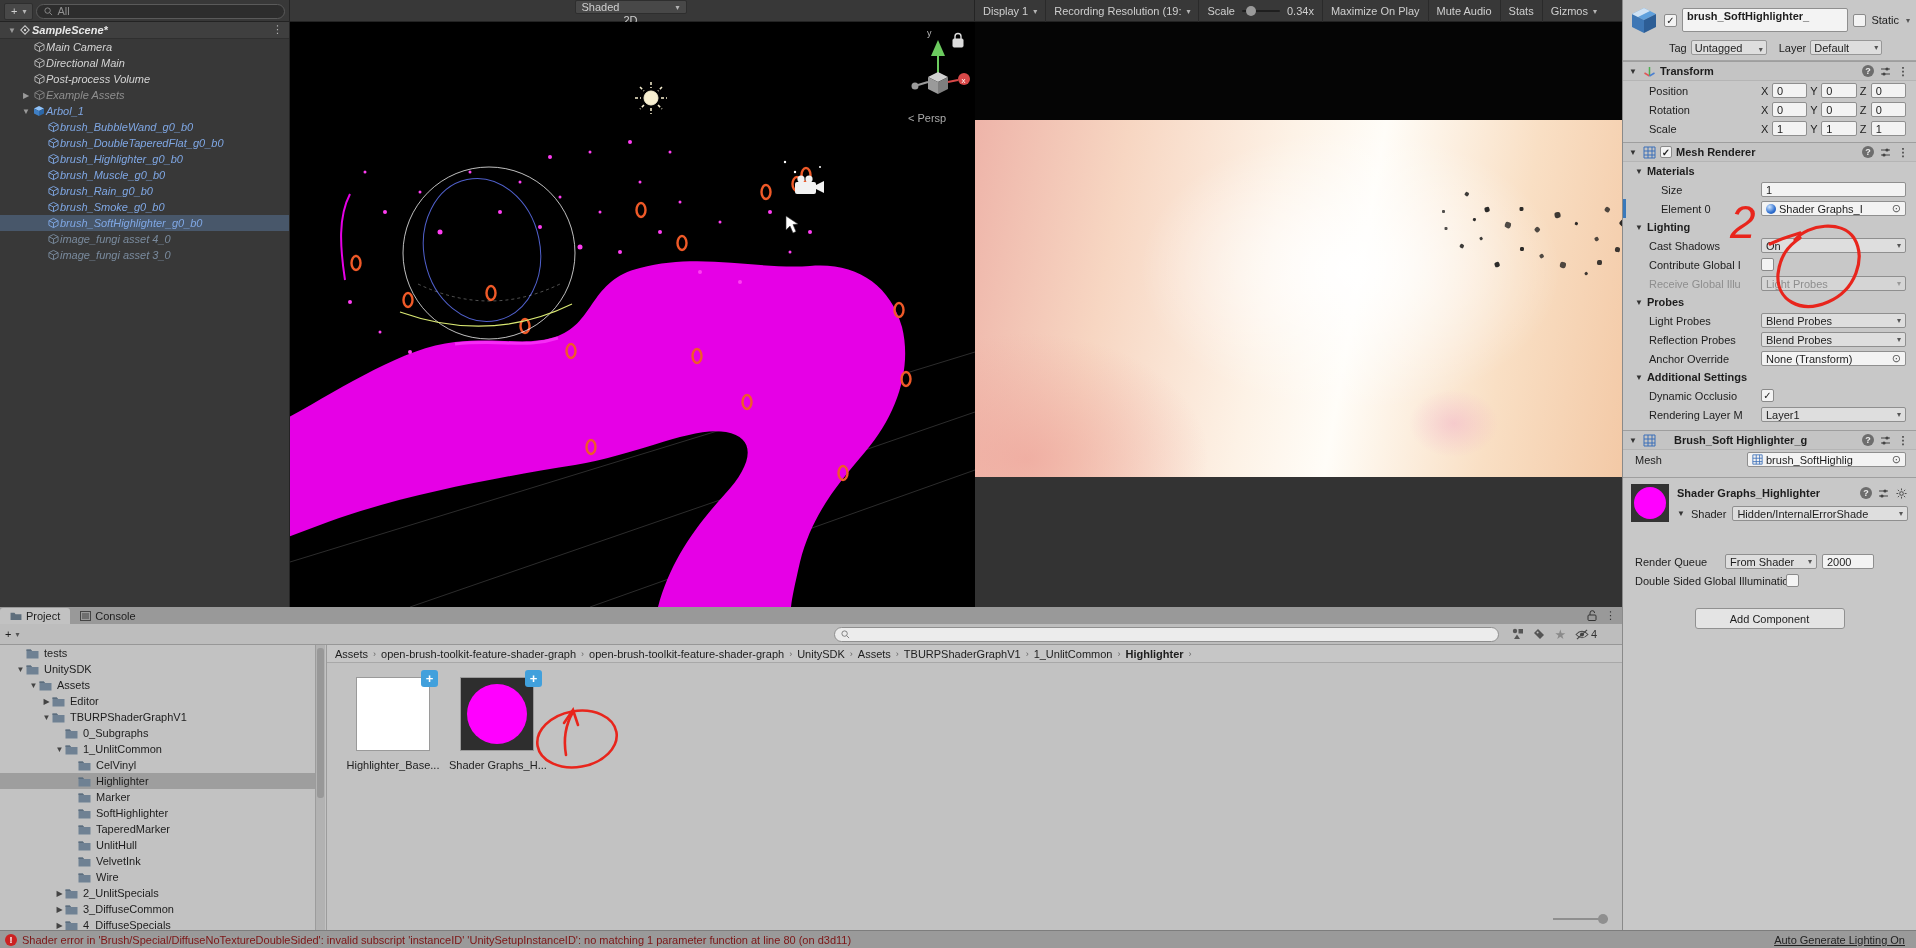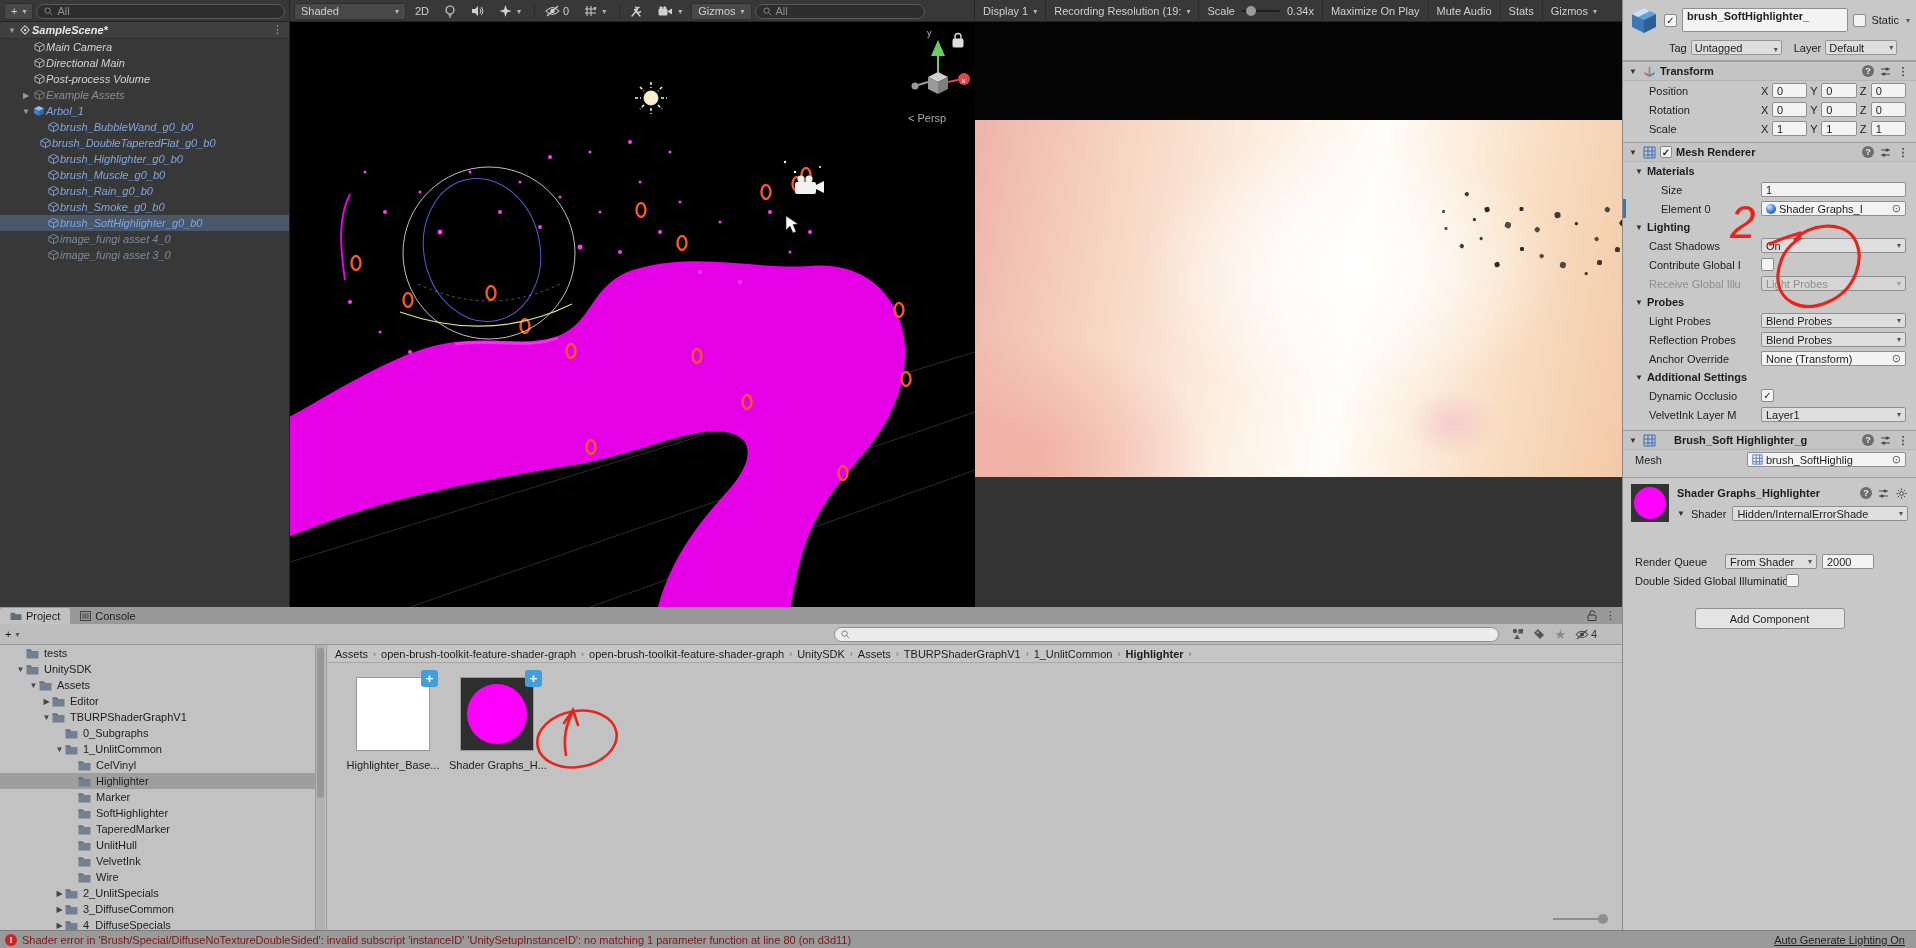--- a/index.html
+++ b/index.html
@@ -5,21 +5,21 @@
   * { margin:0; padding:0; box-sizing:border-box; }
   html,body { width:1916px; height:948px; overflow:hidden; background:#1e1e1e;
     font-family:"Liberation Sans", sans-serif; font-size:11px; color:#cfcfcf; }
   #root { position:relative; width:1916px; height:948px; }
 
   
   #topbar { position:absolute; left:0; top:0; width:1622px; height:22px; background:#383838;
     border-bottom:1px solid #232323; display:flex; align-items:stretch; }
   .tb-seg { display:flex; align-items:center; height:22px; }
   .tb-seg.hier { width:290px; border-right:1px solid #242424; padding:0 4px; }
-  .tb-seg.scene { width:685px; border-right:1px solid #242424; padding:0 4px; }
+  .tb-seg.scene { width:685px; border-right:1px solid #242424; padding:0 4px;flex-direction:column; }
   .tb-seg.game { flex:1; padding:0; }
   .tbtn { display:flex; align-items:center; gap:3px; height:17px; padding:0 6px; border-radius:2px;
     background:#484848; border:1px solid #2e2e2e; color:#cfcfcf; white-space:nowrap; margin-right:3px; }
   .tbtn.flat { background:transparent; border:none; }
   .dd { color:#b5b5b5; font-size:8px; margin-left:2px; }
   .vsep { width:1px; height:14px; background:#2a2a2a; margin:0 4px; }
   .searchbox { display:flex; align-items:center; gap:4px; height:15px; flex:1;
     background:#2d2d2d; border:1px solid #5a5a5a; border-radius:8px; padding:0 7px; color:#8f8f8f; }
   .searchbox svg { flex:none; }
   .gbtn { display:flex; align-items:center; gap:3px; height:22px; padding:0 8px;
@@ -329,21 +329,21 @@
       </div>
       <div class="hrow" style="padding-left: 34px;">
         <span class="harrow"></span>
         <span class="hicon">
           <svg width="11" height="12" viewBox="0 0 12 12">
             <path d="M6 1 L11 3.5 L11 8.5 L6 11 L1 8.5 L1 3.5 Z M1 3.5 L6 6 L11 3.5 M6 6 L6 11" fill="none" stroke="#7fa7e4" stroke-width="1"></path>
           </svg>
         </span>
         <span class="hlabel c-blue">brush_BubbleWand_g0_b0</span>
       </div>
-      <div class="hrow" style="padding-left: 26px;">
+      <div class="hrow" style="padding-left: 34px;">
         <span class="harrow"></span>
         <span class="hicon">
           <svg width="11" height="12" viewBox="0 0 12 12">
             <path d="M6 1 L11 3.5 L11 8.5 L6 11 L1 8.5 L1 3.5 Z M1 3.5 L6 6 L11 3.5 M6 6 L6 11" fill="none" stroke="#7fa7e4" stroke-width="1"></path>
           </svg>
         </span>
         <span class="hlabel c-blue">brush_DoubleTaperedFlat_g0_b0</span>
       </div>
       <div class="hrow" style="padding-left: 34px;">
         <span class="harrow"></span>
@@ -577,21 +577,21 @@
           <polygon points="15,3 21,6 9,12 3,9" fill="#cfe2f4"></polygon>
         </svg>
         <span class="chk">✓</span>
         <div class="namefield">brush_SoftHighlighter_</div>
         <span class="chk"></span>
         <span>Static</span>
         <span class="dd" style="color:#555;">▾</span>
       </div>
       <div class="ihead-r2">
         <span>Tag</span>
-        <div class="minidd" style="width:91px; justify-content:space-between;align-items:flex-end;">
+        <div class="minidd" style="width:76px; justify-content:space-between;align-items:flex-end;">
           <span>Untagged</span>
             <span class="dd">▾</span>
         </div>
         <span style="margin-left:8px;">Layer</span>
         <div class="minidd" style="width:72px; justify-content:space-between;">
           <span>Default</span>
             <span class="dd">▾</span>
         </div>
       </div>
     </div>
@@ -739,21 +739,21 @@
 
     <div class="fold-row">
       <span class="fold">▼</span>
         <span>Additional Settings</span>
     </div>
     <div class="irow">
       <span class="lbl">Dynamic Occlusio</span>
       <span class="chk">✓</span>
     </div>
     <div class="irow">
-      <span class="lbl">VelvetInk Layer M</span>
+      <span class="lbl">Rendering Layer M</span>
       <div class="field dd-field">
         <span class="grow">Layer1</span>
           <span class="dd" style="color:#555;">▾</span>
       </div>
     </div>
 
     <div class="chead" style="margin-top:6px;">
       <span class="fold">▼</span>
       <svg width="13" height="13" viewBox="0 0 13 13">
           <path d="M1 1 h11 v11 h-11 Z M1 5 h11 M1 9 h11 M5 1 v11 M9 1 v11" fill="none" stroke="#3b6fb8"></path>

